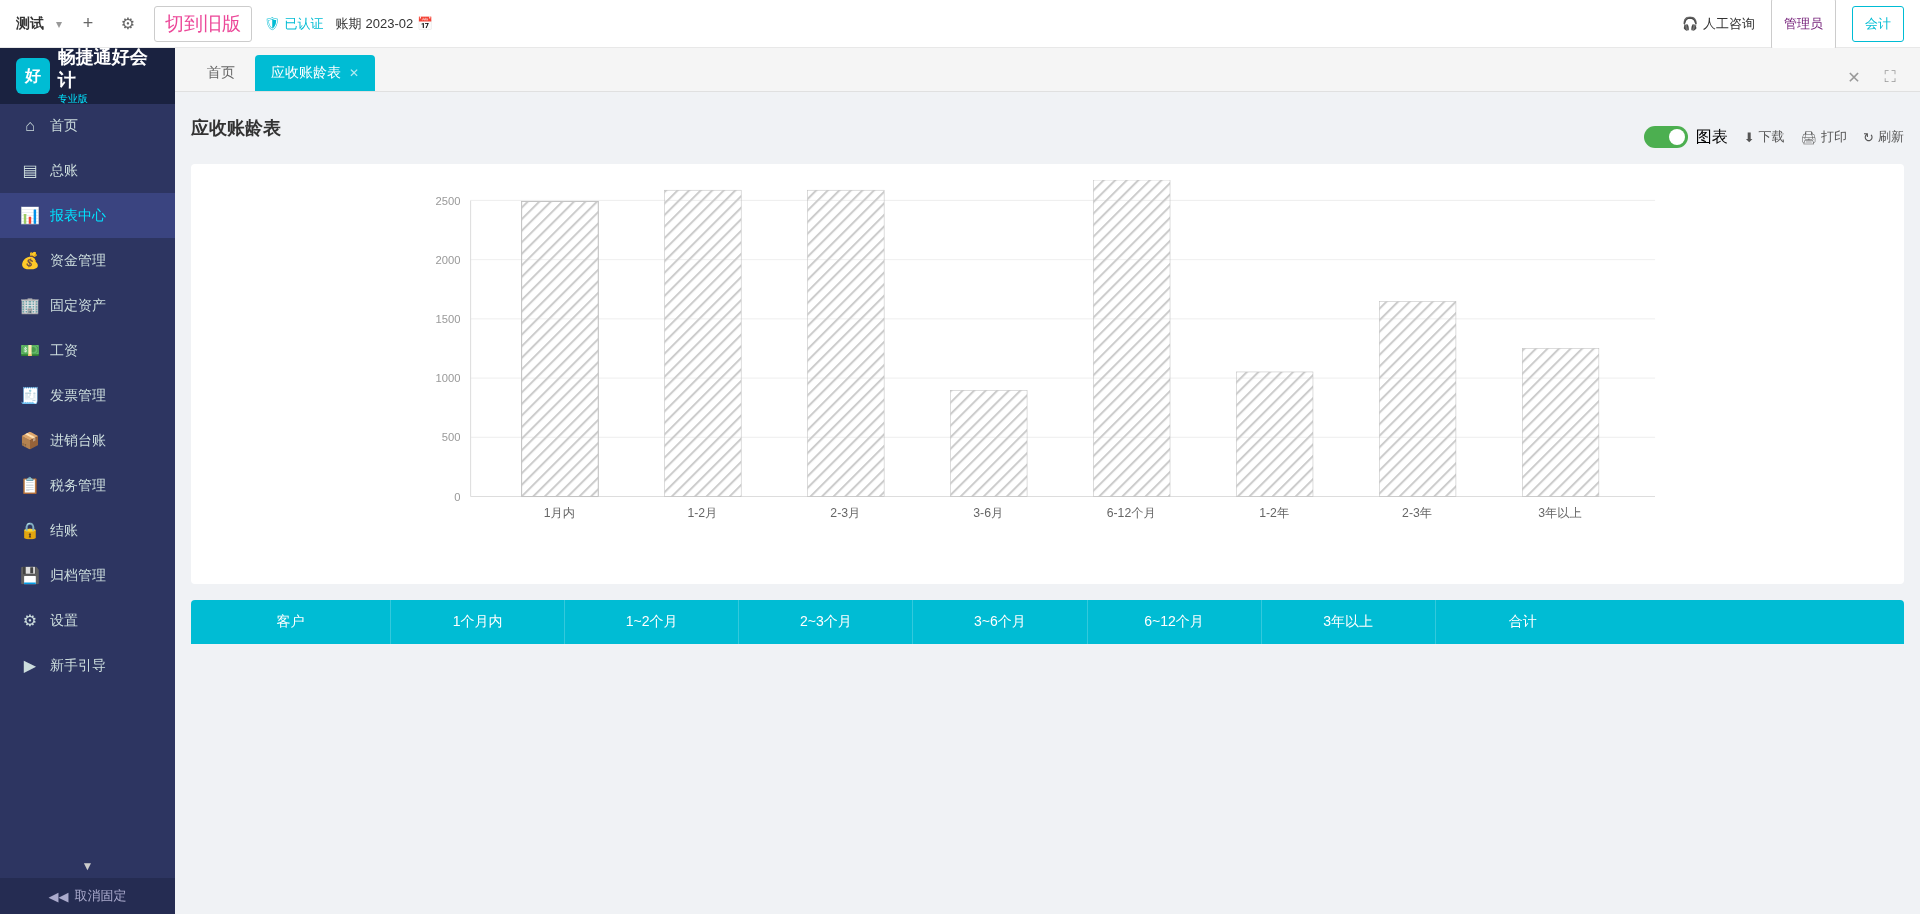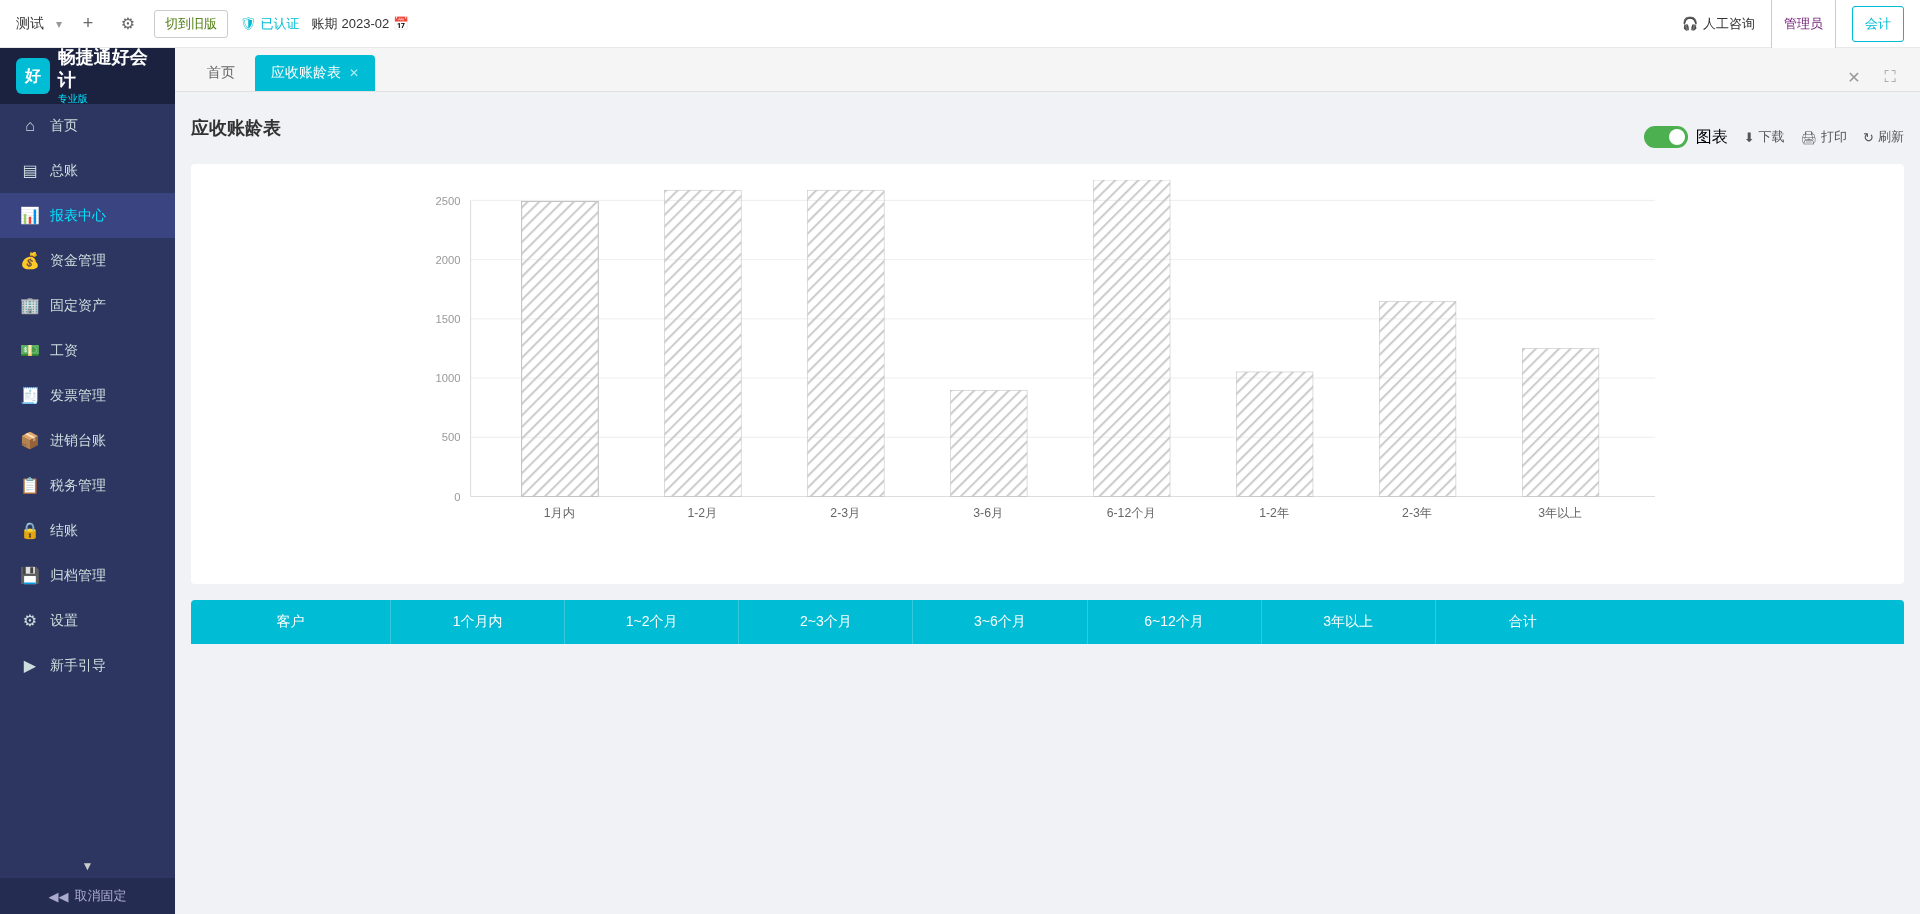--- a/index.html
+++ b/index.html
@@ -12,21 +12,21 @@
       border-bottom: 1px solid #e8e8e8;
       display: flex;
       align-items: center;
       padding: 0 16px;
       gap: 12px;
       flex-shrink: 0;
     }
     .header-company {
       color: #333;
       font-size: 14px;
-      font-weight: 400;
+      font-weight: 700;
       cursor: pointer;
       text-align: right;
     }
     .header-chevron {
       color: #999;
       font-size: 12px;
       cursor: pointer;
     }
     .header-add-btn {
       width: 28px; height: 28px;
@@ -38,22 +38,22 @@
       width: 28px; height: 28px;
       border: none; background: none;
       font-size: 16px; color: #666;
       cursor: pointer; display: flex; align-items: center; justify-content: center;
     }
     .header-old-version-btn {
       border: 1px solid #ccc;
       background: #fff;
       padding: 4px 10px;
       border-radius: 3px;
-      font-size: 13px;
-      color: #4d7c0f;
+      font-size: 19px;
+      color: #ec4899;
       cursor: pointer;
     }
     .header-certified {
       display: flex; align-items: center; gap: 4px;
       color: #00bcd4; font-size: 13px;
     }
     .header-period {
       color: #333; font-size: 13px;
       display: flex; align-items: center; gap: 4px;
     }

